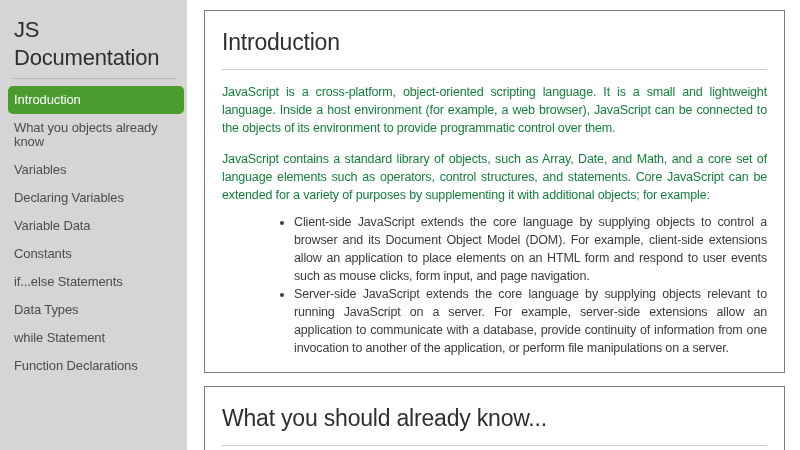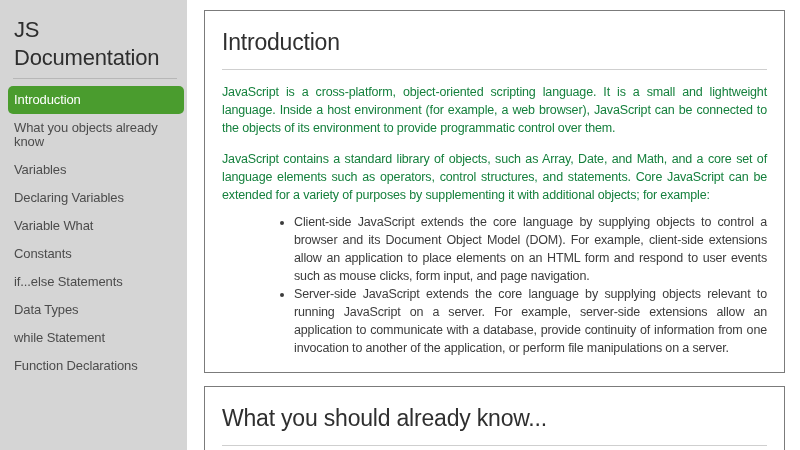--- a/index.html
+++ b/index.html
@@ -60,21 +60,21 @@
 <body>
 
 <aside class="sidebar">
   <h1 class="sidebar-title">JS Documentation</h1>
   <hr class="sidebar-divider">
   <nav class="sidebar-nav">
     <a href="#" class="nav-link active">Introduction</a>
     <a href="#" class="nav-link">What you objects already know</a>
     <a href="#" class="nav-link">Variables</a>
     <a href="#" class="nav-link">Declaring Variables</a>
-    <a href="#" class="nav-link">Variable What</a>
+    <a href="#" class="nav-link">Variable Data</a>
     <a href="#" class="nav-link">Constants</a>
     <a href="#" class="nav-link">if...else Statements</a>
     <a href="#" class="nav-link">Data Types</a>
     <a href="#" class="nav-link">while Statement</a>
     <a href="#" class="nav-link">Function Declarations</a>
 
   </nav>
 </aside>
 
 <main class="main">

